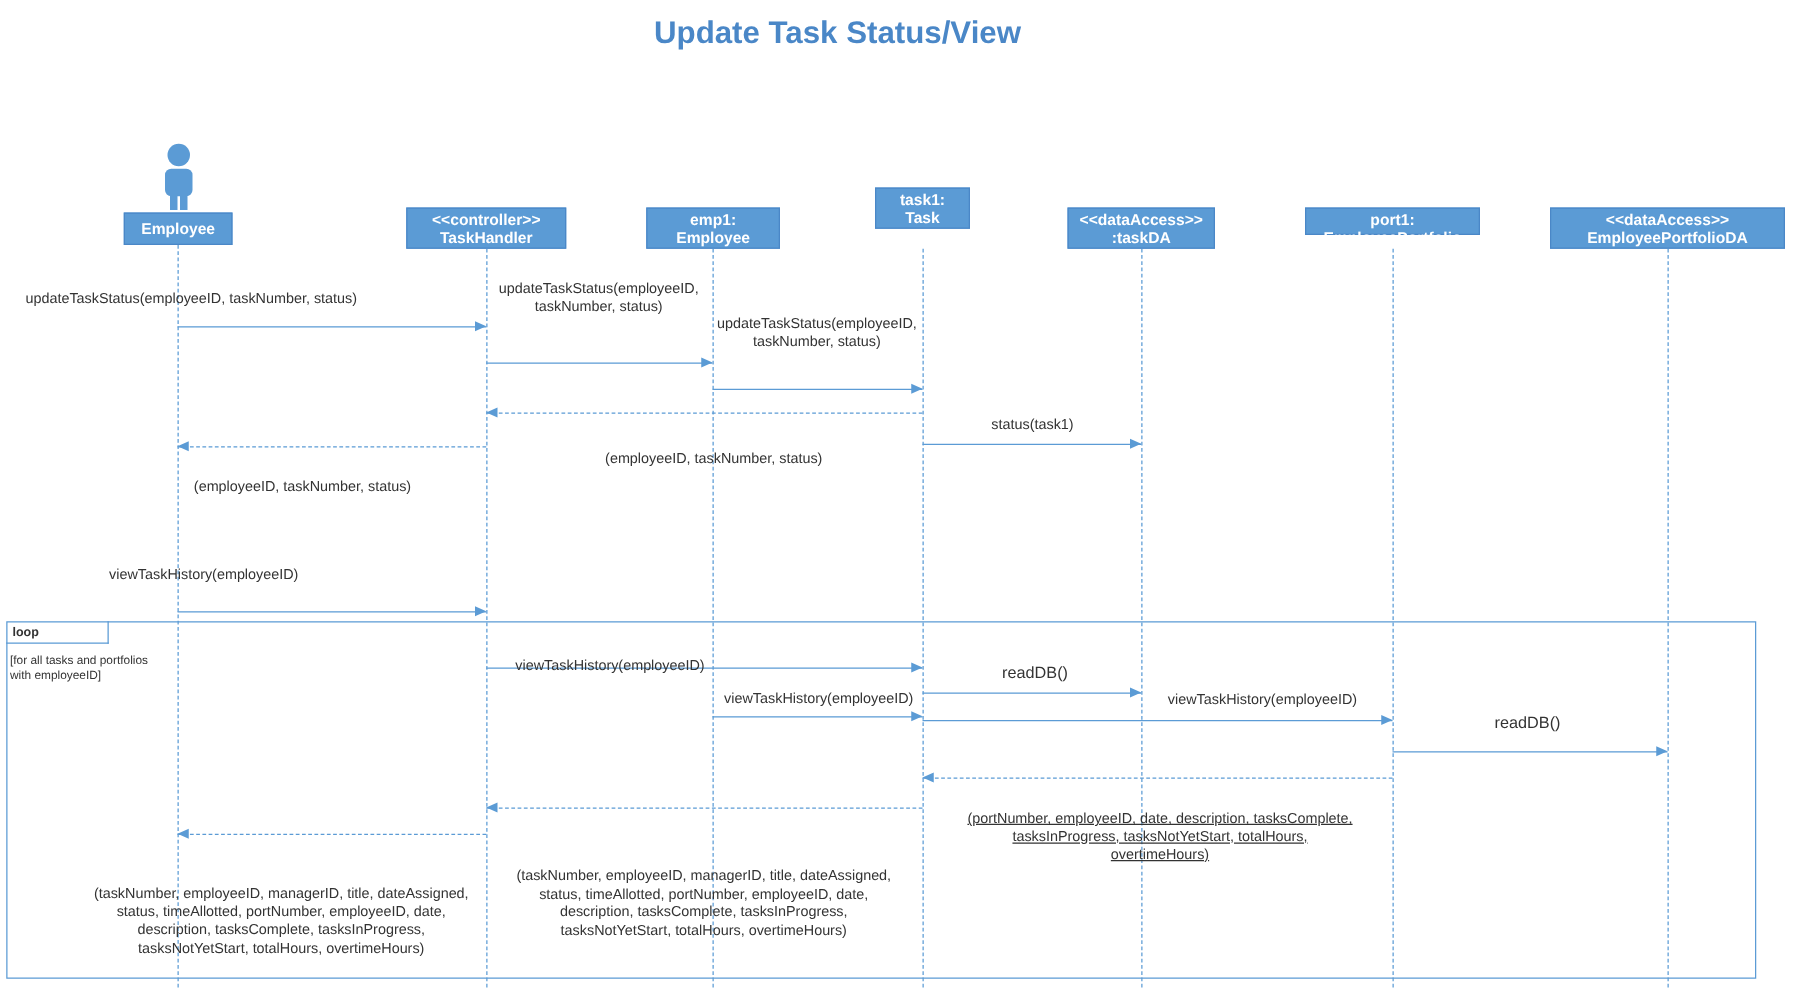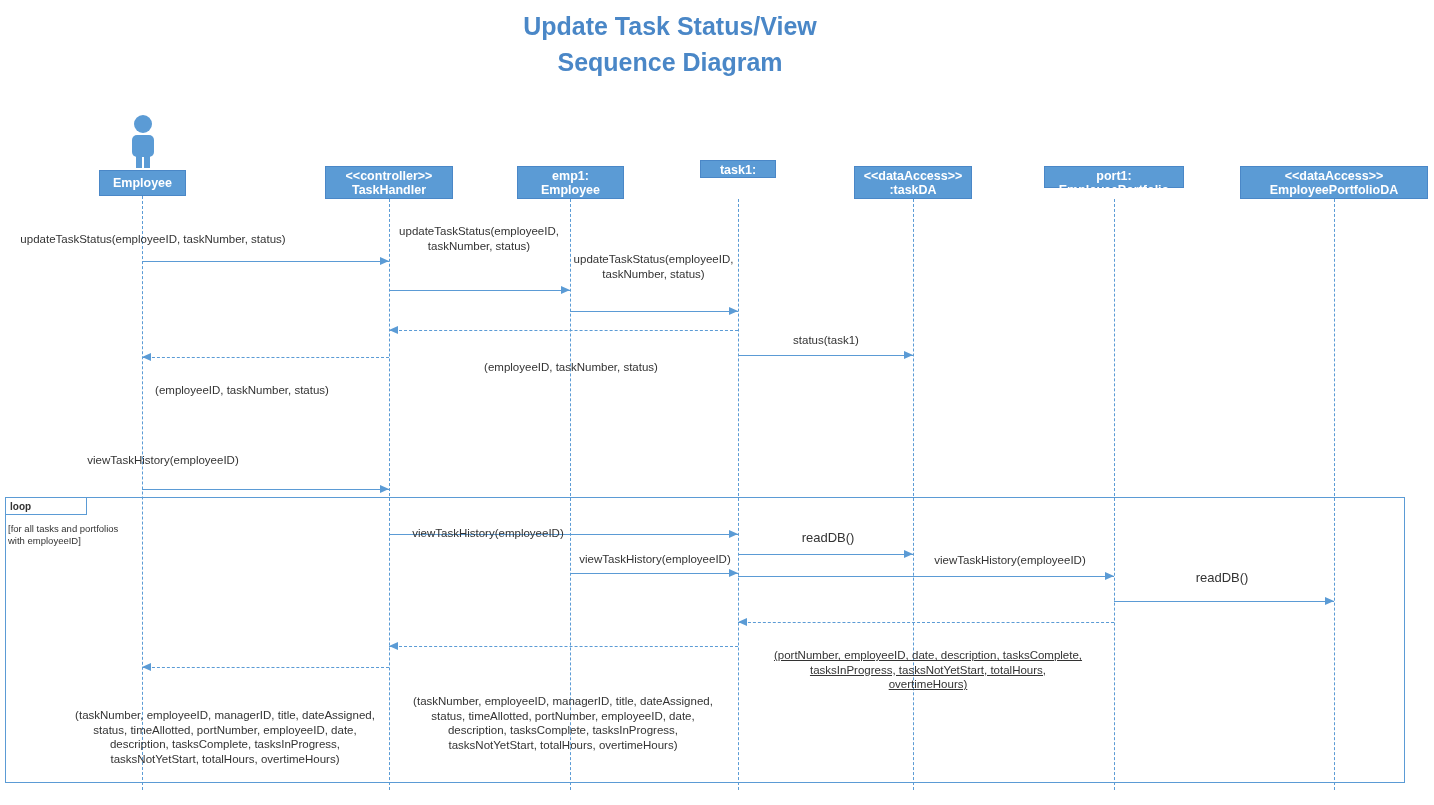--- a/index.html
+++ b/index.html
@@ -107,21 +107,20 @@
     width: 120px;
   }
 </style>
 </head>
 <body>
 
 <div id="canvas">
 
   <div id="title">
     <div>Update Task Status/View</div>
-    <div>Sequence Diagram</div>
   </div>
 
   <svg class="actor" style="left:120px; top:114px;" width="46" height="54" viewBox="0 0 46 54">
     <circle cx="23" cy="10" r="9" fill="#5b9bd5"></circle>
     <rect x="12" y="21" width="22" height="22" rx="5" fill="#5b9bd5"></rect>
     <rect x="16" y="41" width="6" height="13" fill="#5b9bd5"></rect>
     <rect x="24" y="41" width="6" height="13" fill="#5b9bd5"></rect>
   </svg>
 
   <div id="lifelines">
@@ -132,21 +131,21 @@
       <div class="lifeline-box" style="left: 325px; top: 166px; width: 128px; height: 33px; padding-top: 2px;">
         <div>&lt;&lt;controller&gt;&gt;</div>
         <div>TaskHandler</div>
       </div>
       <div class="lifeline-line" style="left: 389px; top: 199px; height: 591px;"></div>
       <div class="lifeline-box" style="left: 517px; top: 166px; width: 107px; height: 33px; padding-top: 2px;">
         <div>emp1:</div>
         <div>Employee</div>
       </div>
       <div class="lifeline-line" style="left: 570px; top: 199px; height: 591px;"></div>
-      <div class="lifeline-box" style="left: 700px; top: 160px; width: 76px; height: 18px; padding-top: 2px;">
+      <div class="lifeline-box" style="left: 700px; top: 150px; width: 76px; height: 33px; padding-top: 2px;">
         <div>task1:</div>
         <div>Task</div>
       </div>
       <div class="lifeline-line" style="left: 738px; top: 199px; height: 591px;"></div>
       <div class="lifeline-box" style="left: 854px; top: 166px; width: 118px; height: 33px; padding-top: 2px;">
         <div>&lt;&lt;dataAccess&gt;&gt;</div>
         <div>:taskDA</div>
       </div>
       <div class="lifeline-line" style="left: 913px; top: 199px; height: 591px;"></div>
       <div class="lifeline-box" style="left: 1044px; top: 166px; width: 140px; height: 22px; padding-top: 2px;">

